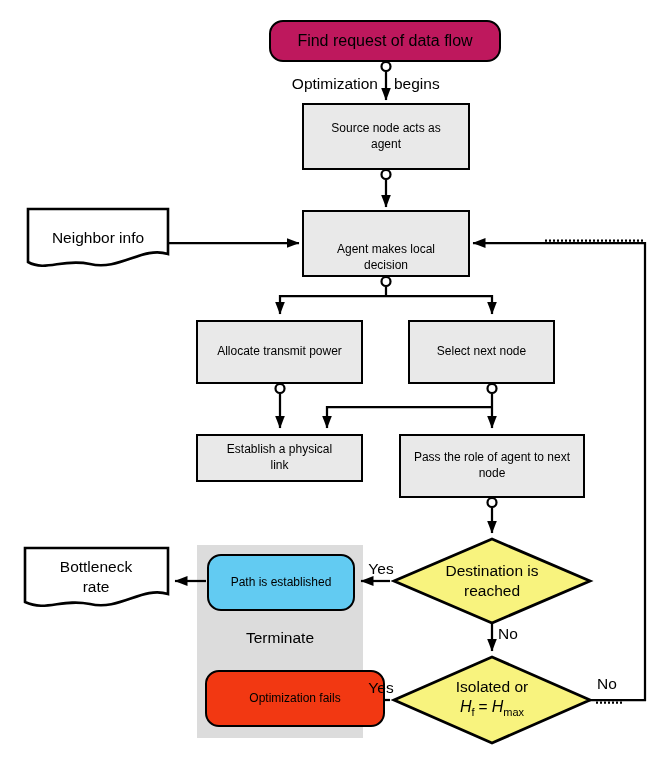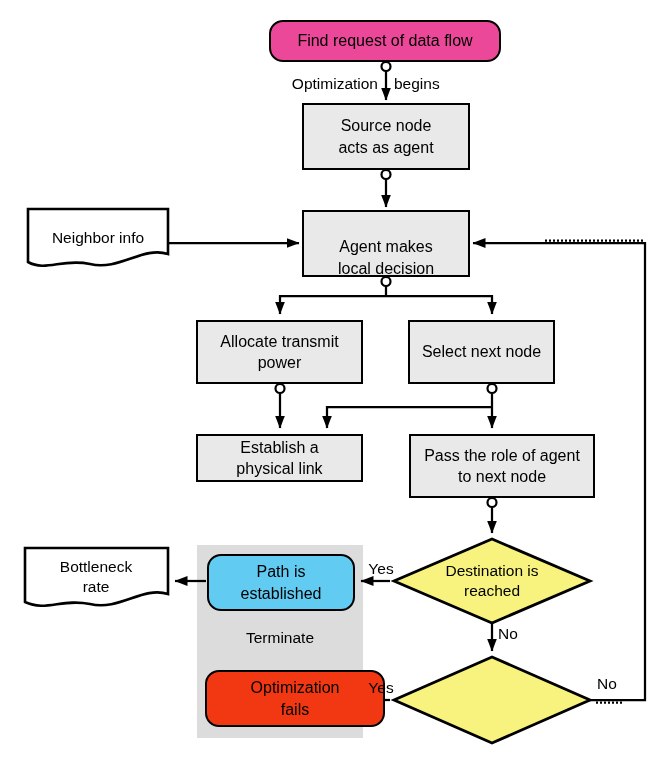--- a/index.html
+++ b/index.html
@@ -7,21 +7,21 @@
     position:relative;width:663px;height:771px;background:#ffffff;
     font-family:"Liberation Sans",sans-serif;color:#000;overflow:hidden;
   }
   .layer-svg{position:absolute;left:0;top:0;z-index:1;}
   .region{
     position:absolute;z-index:0;background:#dcdcdc;
   }
   .node{
     position:absolute;z-index:2;display:flex;align-items:center;justify-content:center;
     text-align:center;border:2.6px solid #000;background:#e9e9e9;
-    font-size:16px;line-height:1.32;box-sizing:border-box;
+    font-size:12px;line-height:1.32;box-sizing:border-box;
   }
   .node .lbl{display:block;}
   .rounded{border-radius:14px;}
   .freetext{
     position:absolute;z-index:2;font-size:15.5px;line-height:1.3;text-align:center;
   }
   .math i{font-style:italic;font-size:16px;}
   .math sub{font-size:11px;}
   .math .eq{margin:0 4px;}
 </style>
@@ -83,21 +83,21 @@
       <circle cx="492" cy="502.5" r="4.5"></circle>
     </g>
 
     <polygon points="492,539 590,581 492,623 394,581" stroke="#000" stroke-width="2.8" fill="#f8f37e"></polygon>
     <polygon points="492,657 590,700 492,743 394,700" stroke="#000" stroke-width="2.8" fill="#f8f37e"></polygon>
 
     <path d="M 28 209 L 168 209 L 168 254 C 142 246 120 271 90 264 C 62 258 46 272 28 262 Z" stroke="#000" stroke-width="2.6" fill="#ffffff"></path>
     <path d="M 25 548 L 168 548 L 168 594 C 142 586 120 611 90 604 C 62 598 46 612 25 602 Z" stroke="#000" stroke-width="2.6" fill="#ffffff"></path>
   </svg>
 
-  <div class="node rounded" style="left: 269px; top: 20px; width: 232px; height: 42px; font-size: 16px; background: #ec4899;">
+  <div class="node rounded" style="left: 269px; top: 20px; width: 232px; height: 42px; font-size: 16px; background: #be185d;">
     <span class="lbl">Find request of data flow</span>
   </div>
 
   <div class="node" style="left:302px;top:103px;width:168px;height:67px;">
     <span class="lbl" style="max-width:112px;">Source node acts as agent</span>
   </div>
 
   <div class="node" style="left:302px;top:210px;width:168px;height:67px;">
     <span class="lbl" style="max-width:120px;margin-top:28px;">Agent makes local decision</span>
   </div>
@@ -107,38 +107,42 @@
   </div>
 
   <div class="node" style="left:408px;top:320px;width:147px;height:64px;">
     <span class="lbl">Select next node</span>
   </div>
 
   <div class="node" style="left:196px;top:434px;width:167px;height:48px;">
     <span class="lbl" style="max-width:115px;">Establish a physical link</span>
   </div>
 
-  <div class="node" style="left:409px;top:434px;width:186px;height:64px;">
+  <div class="node" style="left:399px;top:434px;width:186px;height:64px;">
     <span class="lbl" style="max-width:158px;">Pass the role of agent to next node</span>
   </div>
 
   <div class="node rounded" style="left: 207px; top: 554px; width: 148px; height: 57px; background: rgb(98, 203, 242);">
     <span class="lbl" style="max-width:105px;">Path is established</span>
   </div>
 
   <div class="node rounded" style="left: 205px; top: 670px; width: 180px; height: 57px; background: rgb(242, 56, 18);">
     <span class="lbl" style="max-width:120px;">Optimization fails</span>
   </div>
 
   <div class="freetext" style="left:33px;top:228px;width:130px;">Neighbor info</div>
 
   <div class="freetext" style="left:51px;top:557px;width:90px;">Bottleneck rate</div>
 
   <div class="freetext" style="left:427px;top:561px;width:130px;">Destination is reached</div>
 
+  <div class="freetext" style="left:407px;top:677px;width:170px;">
+    <span>Isolated or</span><br>
+    <span class="math"><i>H</i><sub>f</sub><span class="eq">=</span><i>H</i><sub>max</sub></span>
+  </div>
 
   <div class="freetext" style="left:240px;top:74px;width:138px;text-align:right;">Optimization</div>
   <div class="freetext" style="left:394px;top:74px;width:80px;text-align:left;">begins</div>
 
   <div class="freetext" style="left:360px;top:559px;width:42px;">Yes</div>
   <div class="freetext" style="left:498px;top:624px;width:34px;text-align:left;">No</div>
 
   <div class="freetext" style="left:360px;top:678px;width:42px;">Yes</div>
   <div class="freetext" style="left:588px;top:674px;width:38px;">No</div>
 

